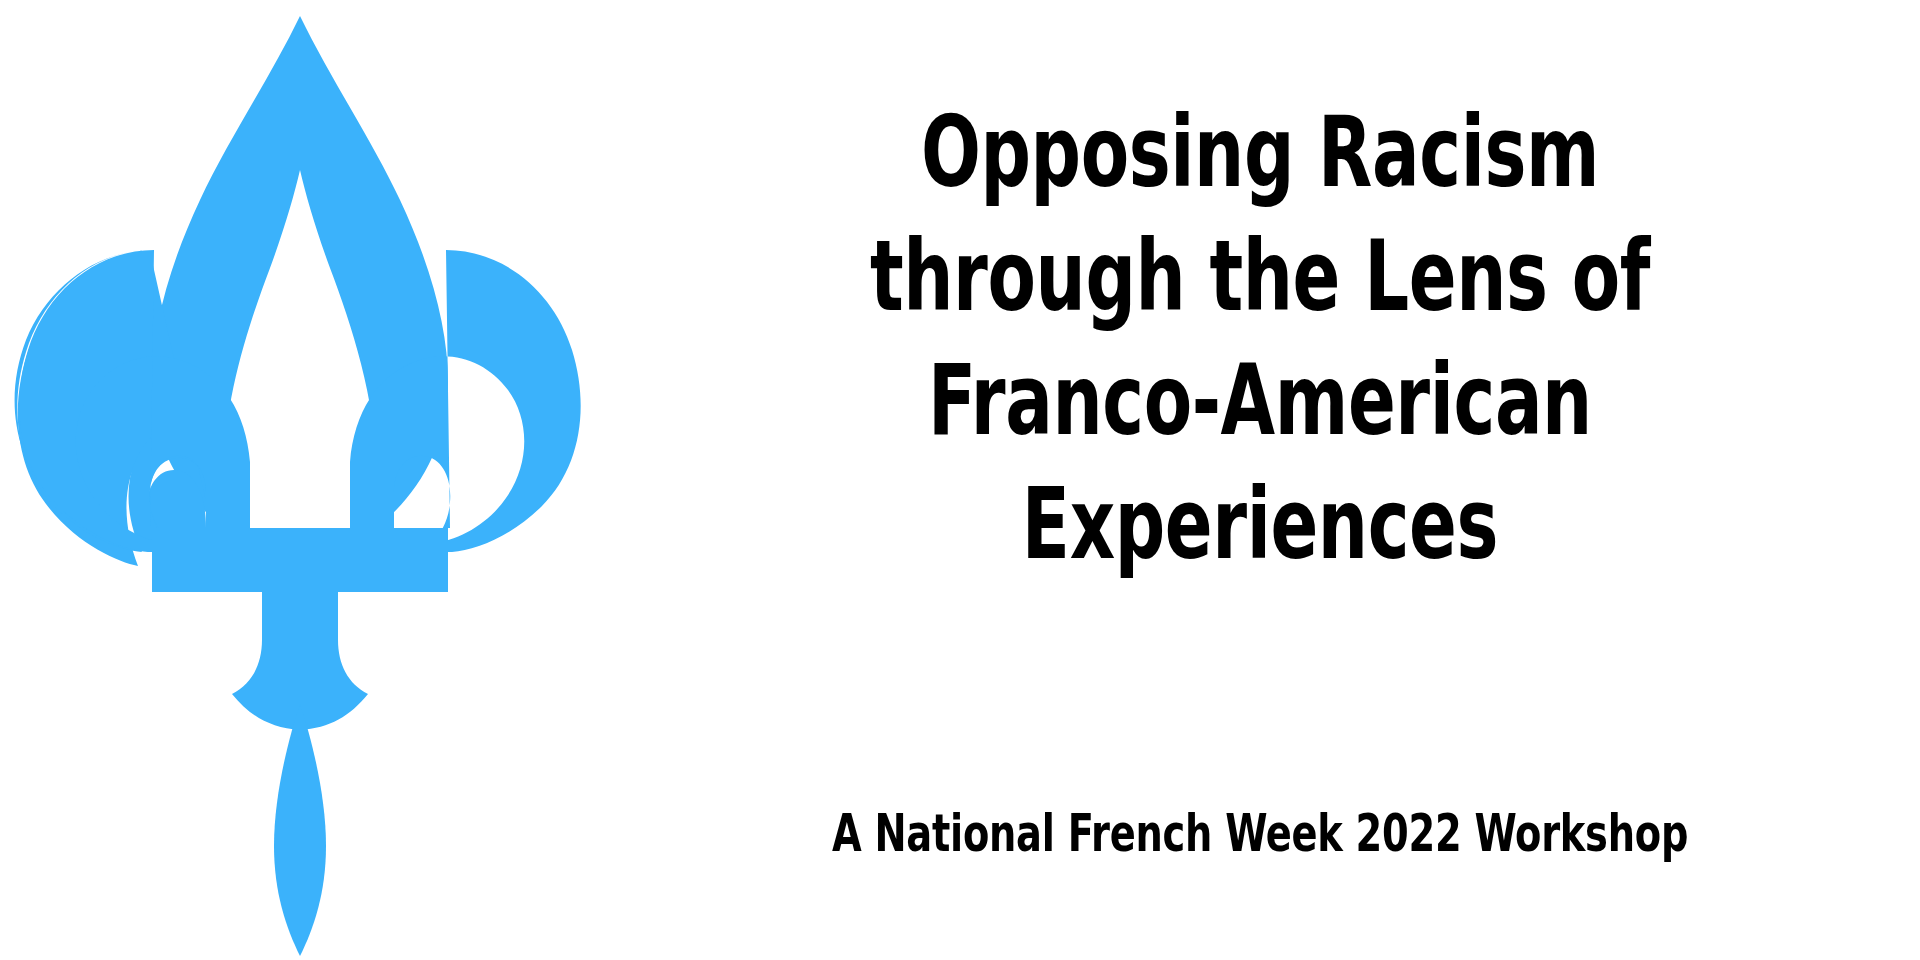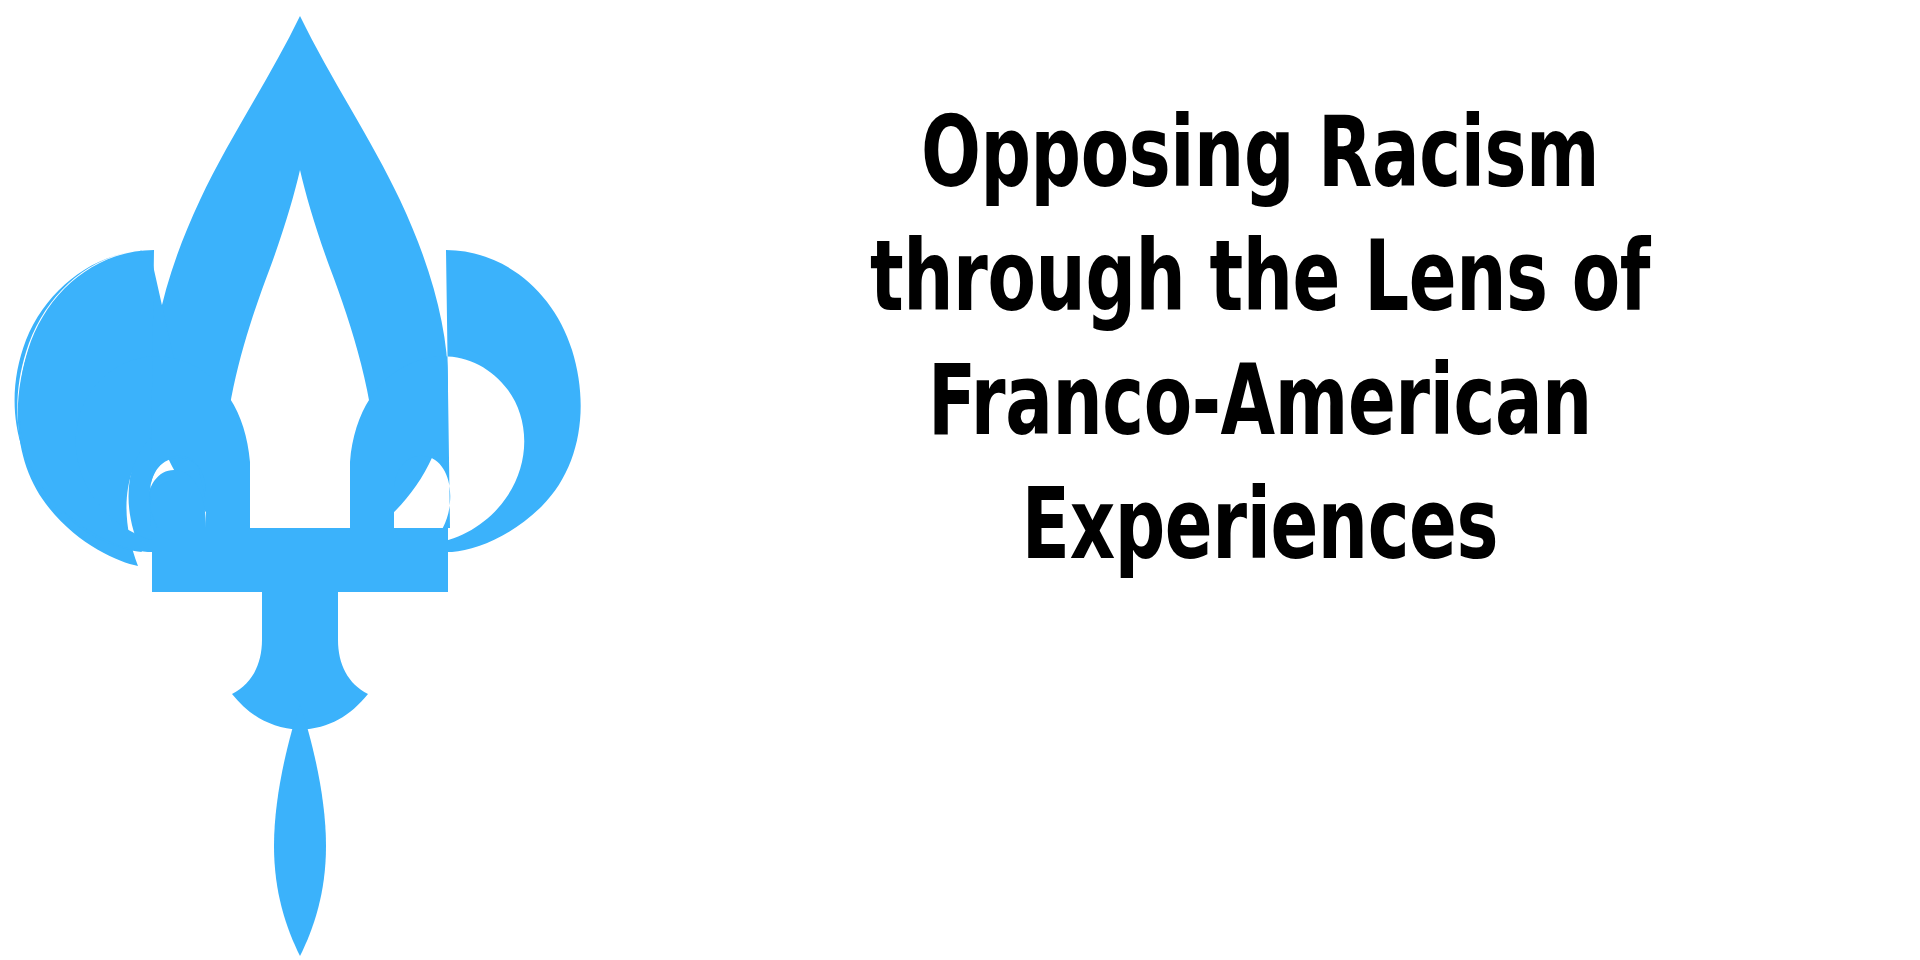--- a/index.html
+++ b/index.html
@@ -203,16 +203,19 @@
 
   <div class="text-col">
 
     <div class="title-block">
       <span class="title-line" style="color: rgb(0, 0, 0);">Opposing Racism</span>
       <span class="title-line" style="color: rgb(0, 0, 0);">through the Lens of</span>
       <span class="title-line" style="color: rgb(0, 0, 0);">Franco-American</span>
       <span class="title-line" style="color: rgb(0, 0, 0);">Experiences</span>
     </div>
 
+    <div class="subtitle-block">
+      <span class="subtitle-line" style="color: rgb(0, 0, 0);">A National French Week 2022 Workshop</span>
+    </div>
 
   </div>
 
 </div>
 
 </body></html>

